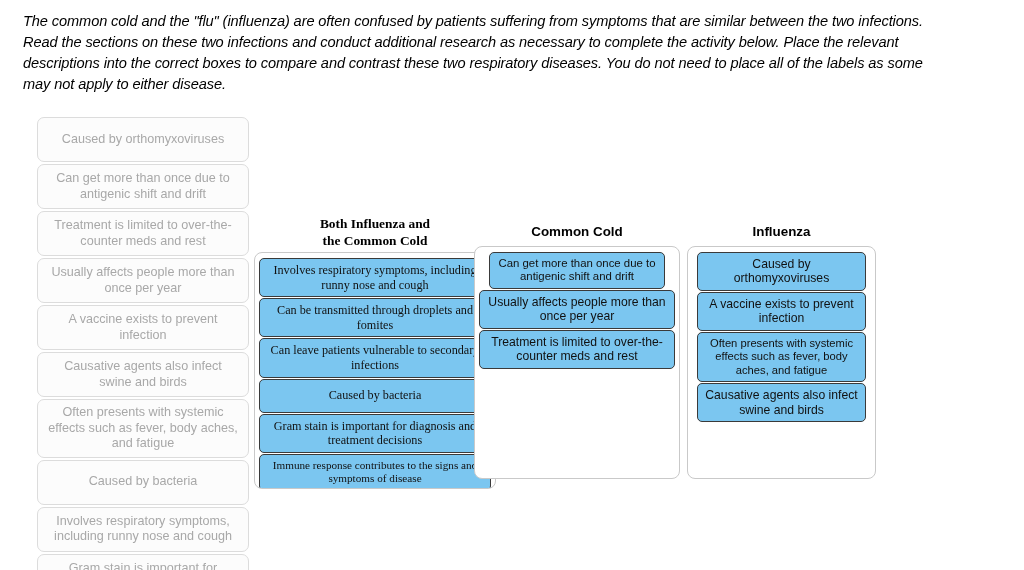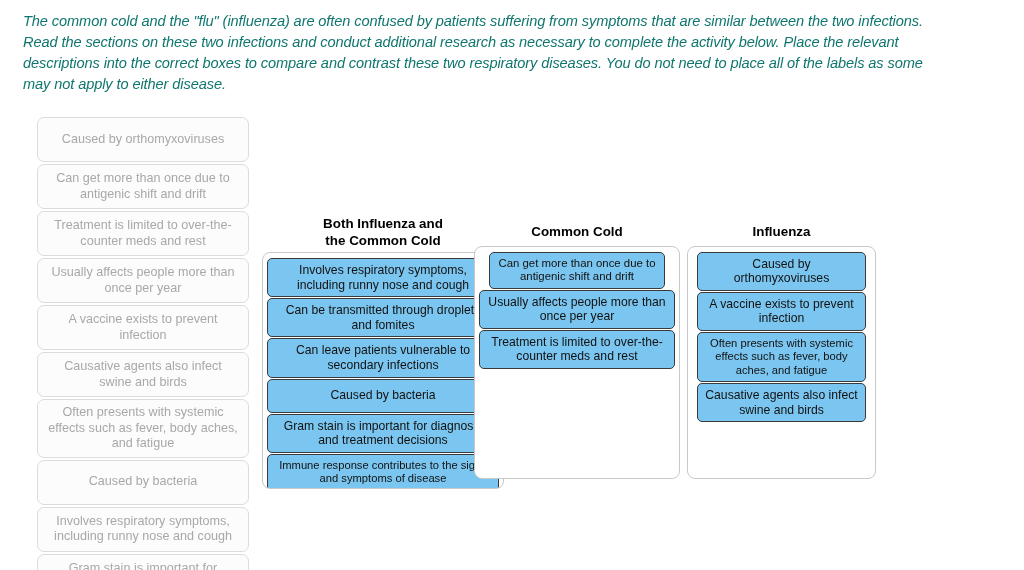--- a/index.html
+++ b/index.html
@@ -19,21 +19,21 @@
 
   
   .instructions {
     position: absolute;
     left: 23px;
     top: 11px;
     width: 908px;
     font-style: italic;
     font-size: 14.6px;
     line-height: 21px;
-    color: #0f766e;
+    color: #000000;
     letter-spacing: -0.1px;
   }
 
   
   .source-bank {
     position: absolute;
     left: 37px;
     top: 117px;
     width: 212px;
   }
@@ -60,21 +60,21 @@
     position: absolute;
     left: 254px;
     top: 216px;
     width: 660px;
     height: 345px;
   }
   .column {
     position: absolute;
     top: 0;
   }
-  .col-both      { left: 8px;   width: 242px; }
+  .col-both      { left: 0px;   width: 242px; font-family: Liberation Serif, serif; }
   .col-cold      { left: 220px; width: 206px; }
   .col-influenza { left: 433px; width: 189px; }
 
   .col-header {
     text-align: center;
     font-weight: bold;
     font-size: 13.4px;
     line-height: 16.5px;
     color: #000000;
     margin-bottom: 4px;

